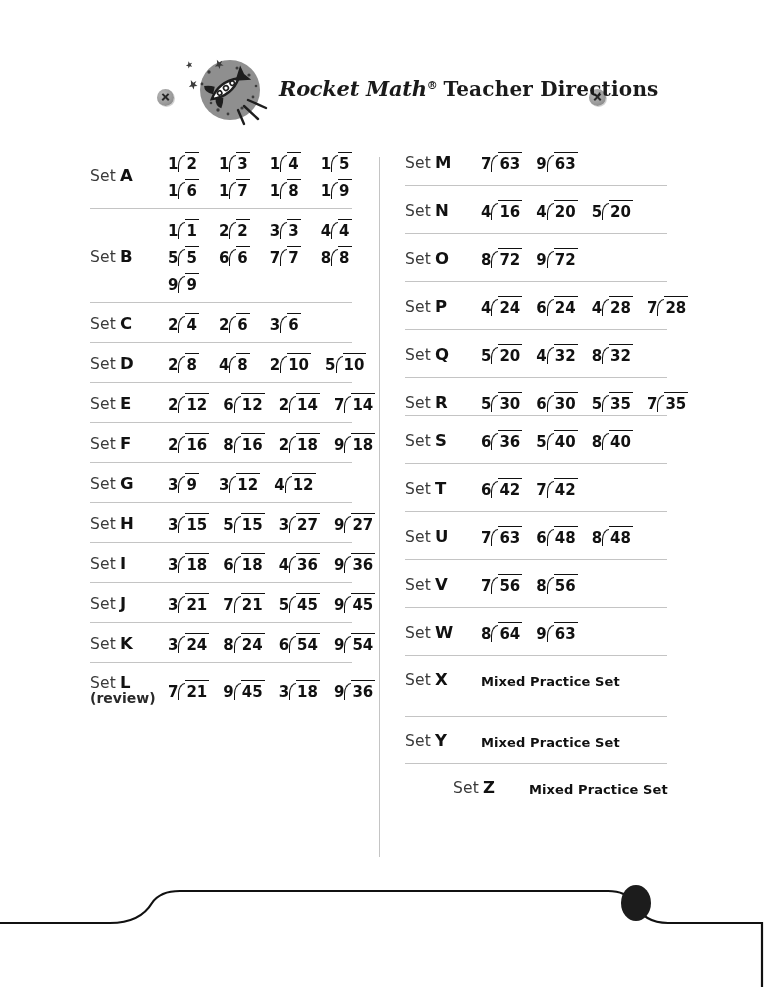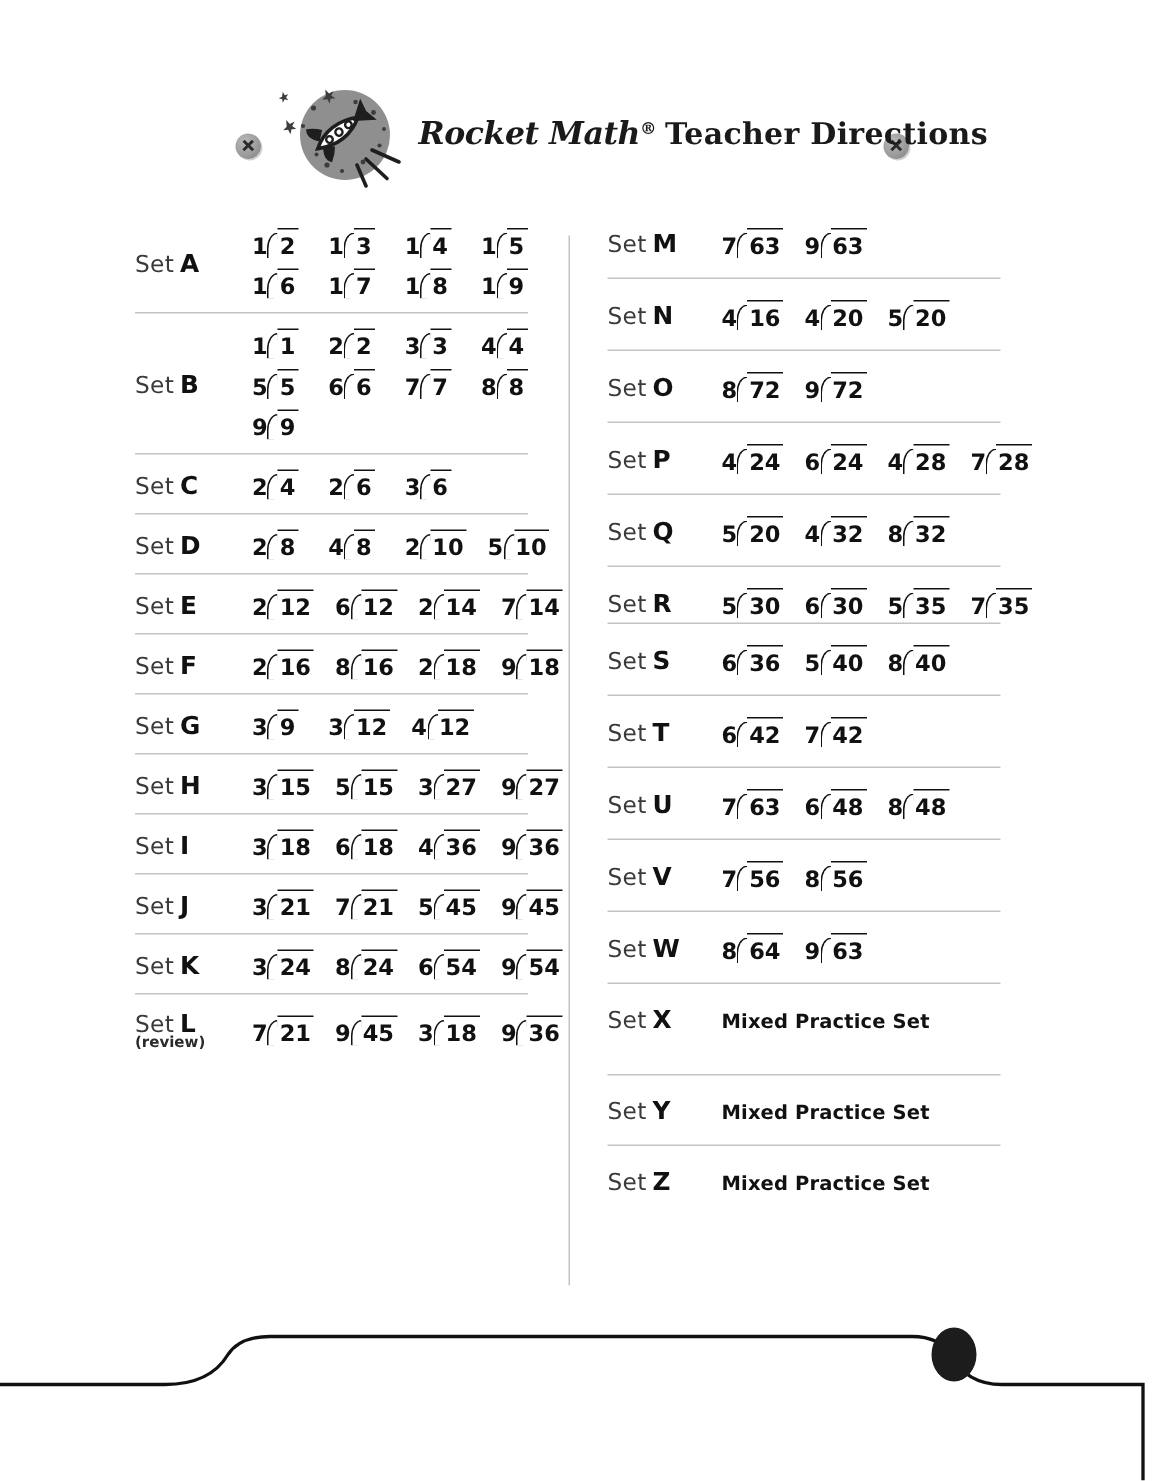--- a/index.html
+++ b/index.html
@@ -171,21 +171,21 @@
     flex: 0 0 auto;
   }
   .set-label .set-letter {
     font-weight: bold;
     color: #111111;
     margin-left: 4px;
     font-size: 16.5px;
   }
   .set-label .review-note {
     display: block;
-    font-size: 10px;
+    font-size: 14px;
     font-weight: bold;
     color: #2a2a2a;
     letter-spacing: 0;
     margin-top: -2px;
   }
   #col-left  .set-label { width: 64px; }
   #col-right .set-label { width: 62px; }
 
   .problems {
     flex: 1 1 auto;
@@ -975,21 +975,21 @@
         </div>
         <div class="set-row" style="padding-top: 14px; padding-bottom: 14px;">
           <div class="set-line">
             <div class="set-label"><span>Set</span><span class="set-letter">Y</span></div>
             <div class="problems">
               <div class="mixed-note">Mixed Practice Set</div>
             </div>
           </div>
           <div class="rule"></div>
         </div>
-        <div class="set-row last" style="padding-top: 14px; padding-bottom: 14px;">
+        <div class="set-row last" style="padding-top: 14px; padding-bottom: 14px; margin-left: 48px;">
           <div class="set-line">
             <div class="set-label"><span>Set</span><span class="set-letter">Z</span></div>
             <div class="problems">
               <div class="mixed-note">Mixed Practice Set</div>
             </div>
           </div>
         </div>
       </div>
   </div>
 

